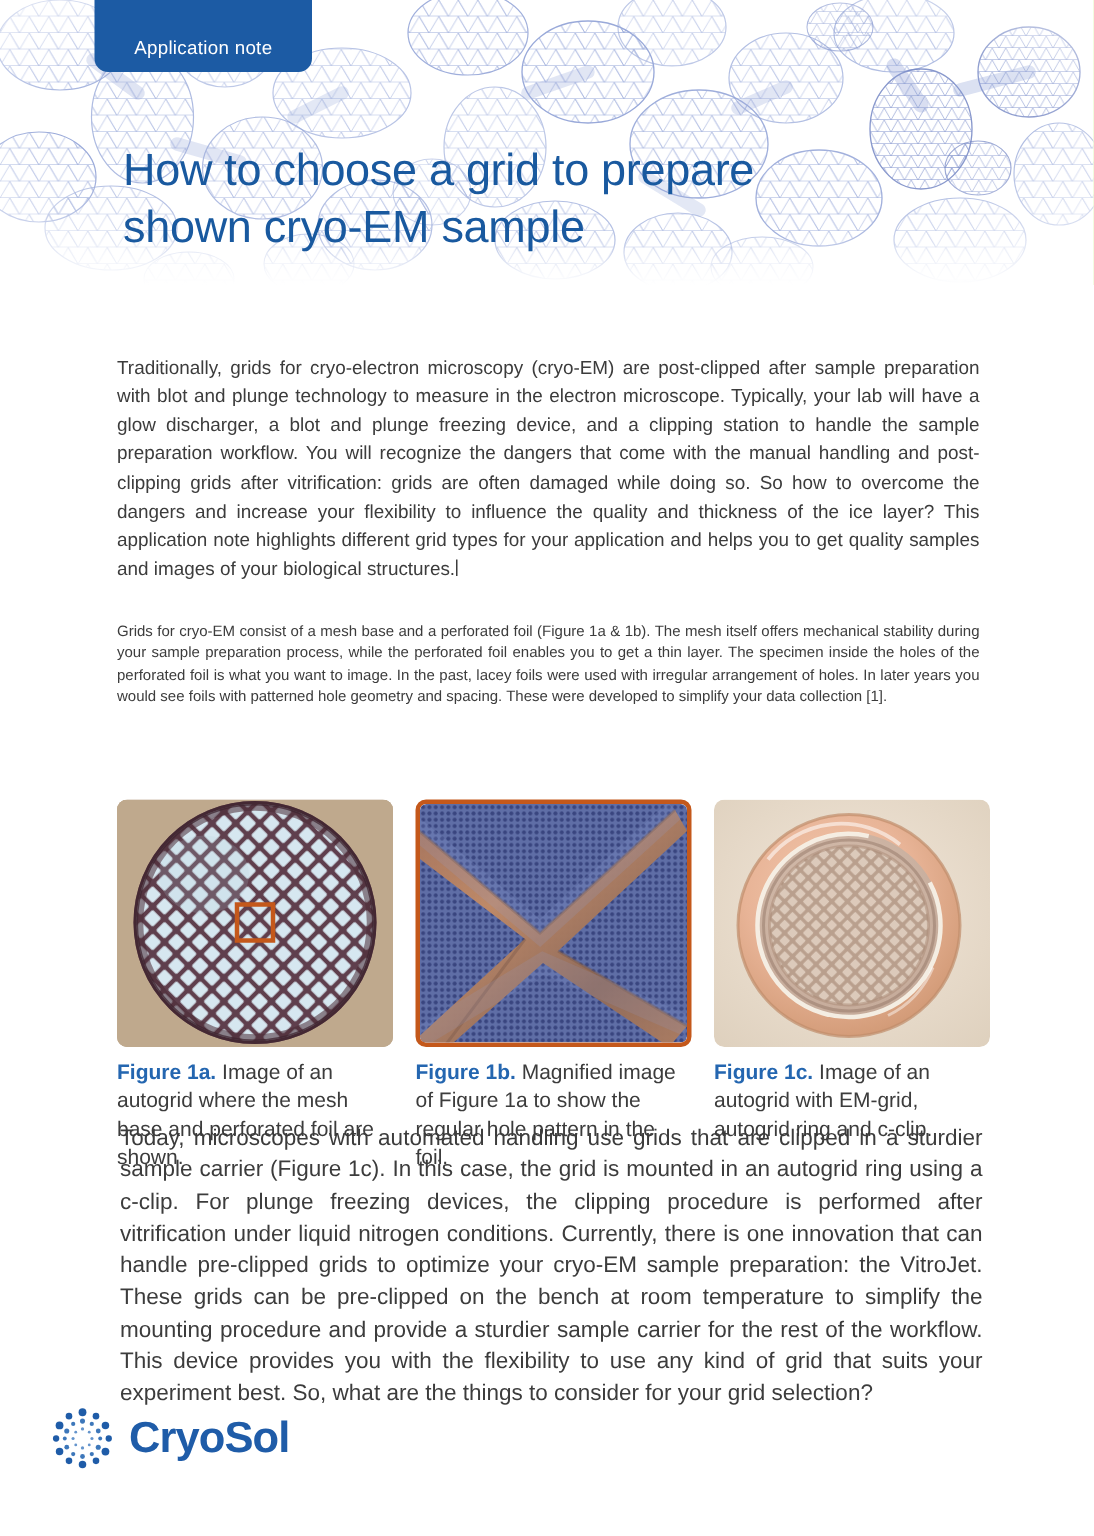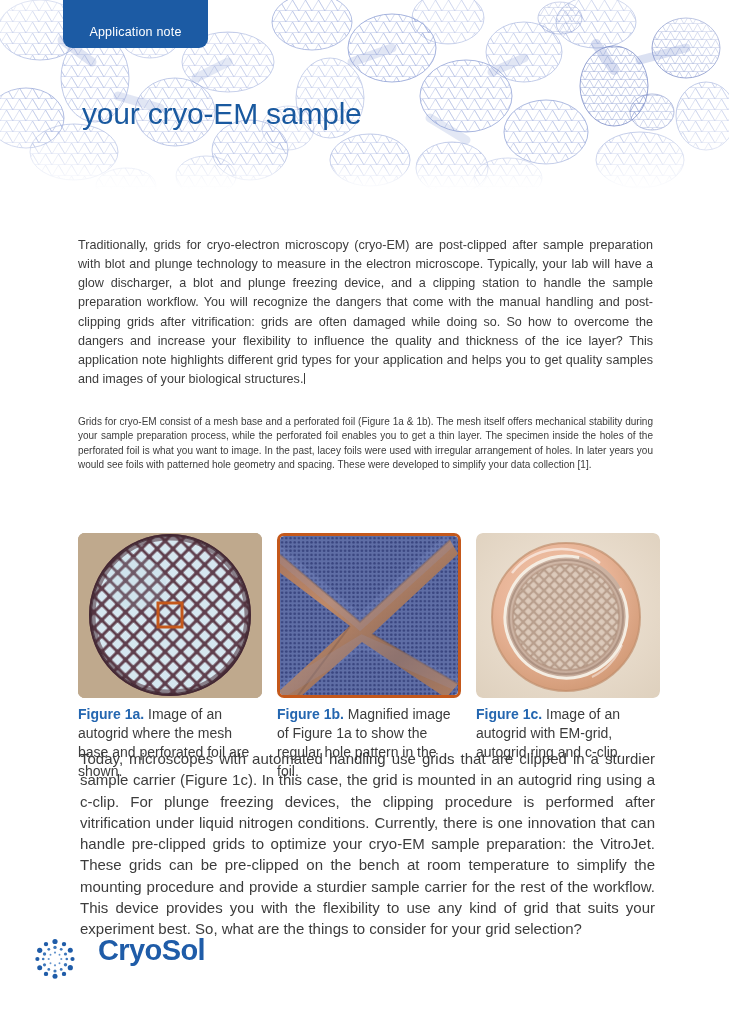--- a/index.html
+++ b/index.html
@@ -153,22 +153,22 @@
     color: #3c3c3c;
     margin: 0;
   }
 
   
   .footer-logo {
     position: absolute;
     left: 32px;
     bottom: 42px;
     display: flex;
-    align-items: flex-start;
-    gap: 20px;
+    align-items: center;
+    gap: 8px;
   }
   .logo-mark { width: 46px; height: 46px; display: block; }
   .logo-word {
     font-size: 29px;
     font-weight: bold;
     color: #1f5ca8;
     letter-spacing: -0.6px;
     line-height: 1;
   }
 </style>
@@ -250,21 +250,22 @@
         <rect x="0" y="110" width="729" height="80" fill="url(#botfade)"></rect>
       </g>
     </svg>
   </div>
 
   <div class="badge">
     <div class="badge-label">Application note</div>
   </div>
 
   <h1 class="doc-title">
-    <span class="line">your cryo-EM sample</span>
+    <span class="line">How to choose a grid to prepare</span>
+    <span class="line">shown cryo-EM sample</span>
   </h1>
 </div>
 
 <div class="content">
 
   <p class="intro"><span>Traditionally, grids for cryo-electron microscopy (cryo-EM) are post-clipped after sample preparation with blot and plunge technology to measure in the electron microscope. Typically, your lab will have a glow discharger, a blot and plunge freezing device, and a clipping station to handle the sample preparation workflow. You will recognize the dangers that come with the manual handling and post-clipping grids after vitrification: grids are often damaged while doing so. So how to overcome the dangers and increase your flexibility to influence the quality and thickness of the ice layer? This application note highlights different grid types for your application and helps you to get quality samples and images of your biological structures.</span><span class="caret"></span></p>
 
   <div class="section">
     <p class="body-text">Grids for cryo-EM consist of a mesh base and a perforated foil (Figure 1a &amp; 1b). The mesh itself offers mechanical stability during your sample preparation process, while the perforated foil enables you to get a thin layer. The specimen inside the holes of the perforated foil is what you want to image. In the past, lacey foils were used with irregular arrangement of holes. In later years you would see foils with patterned hole geometry and spacing. These were developed to simplify your data collection [1].</p>
   </div>

